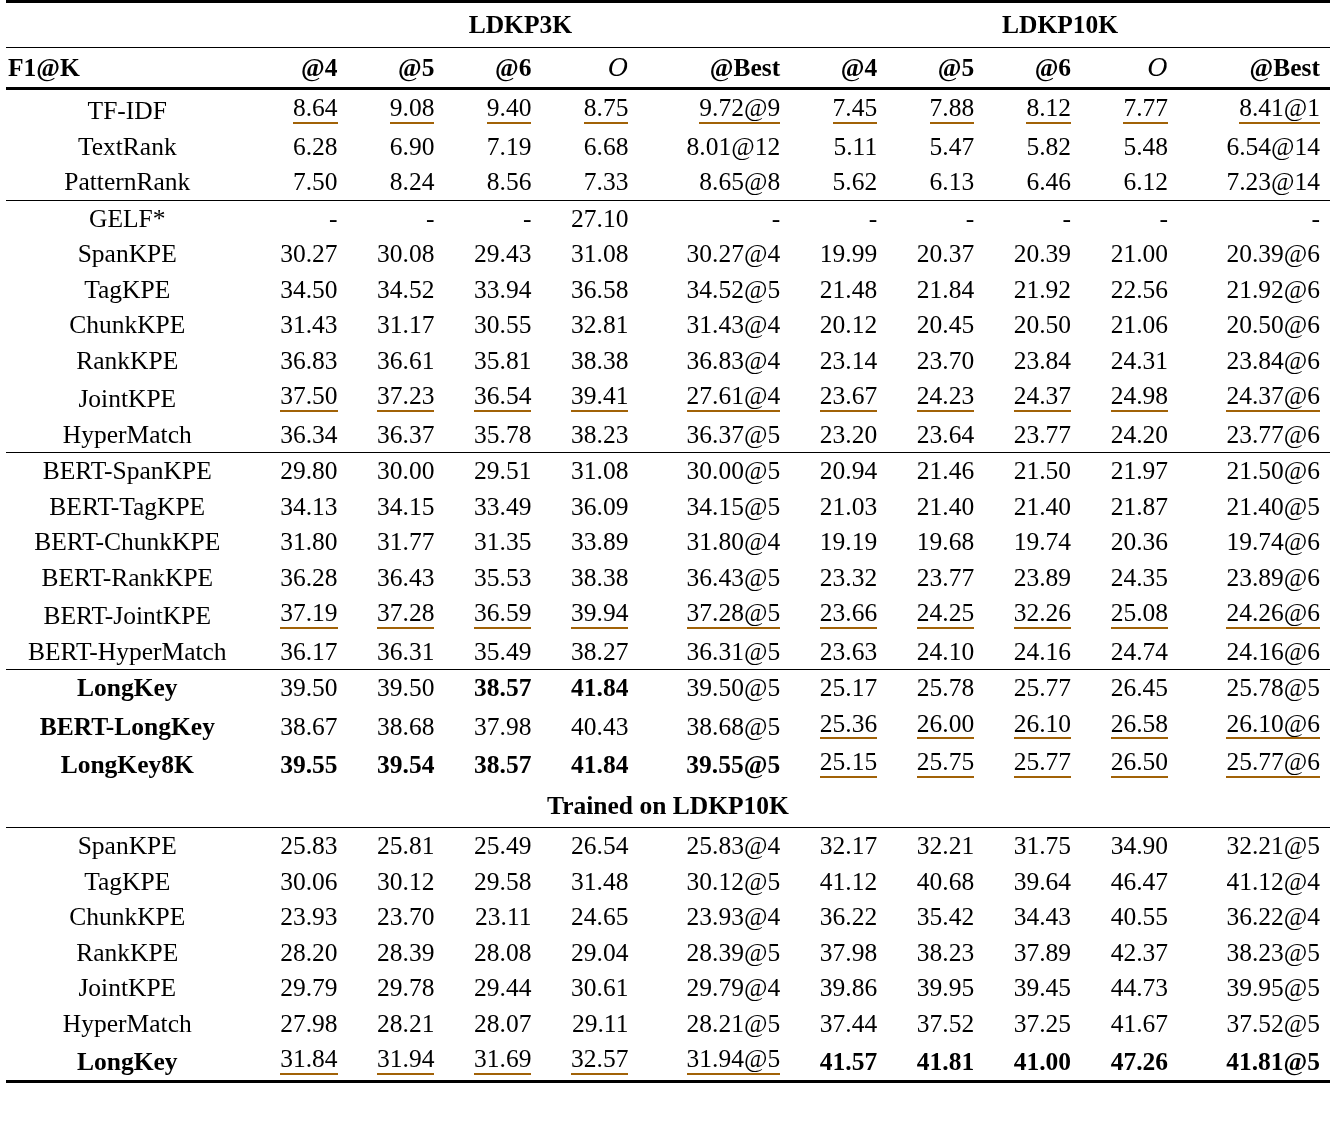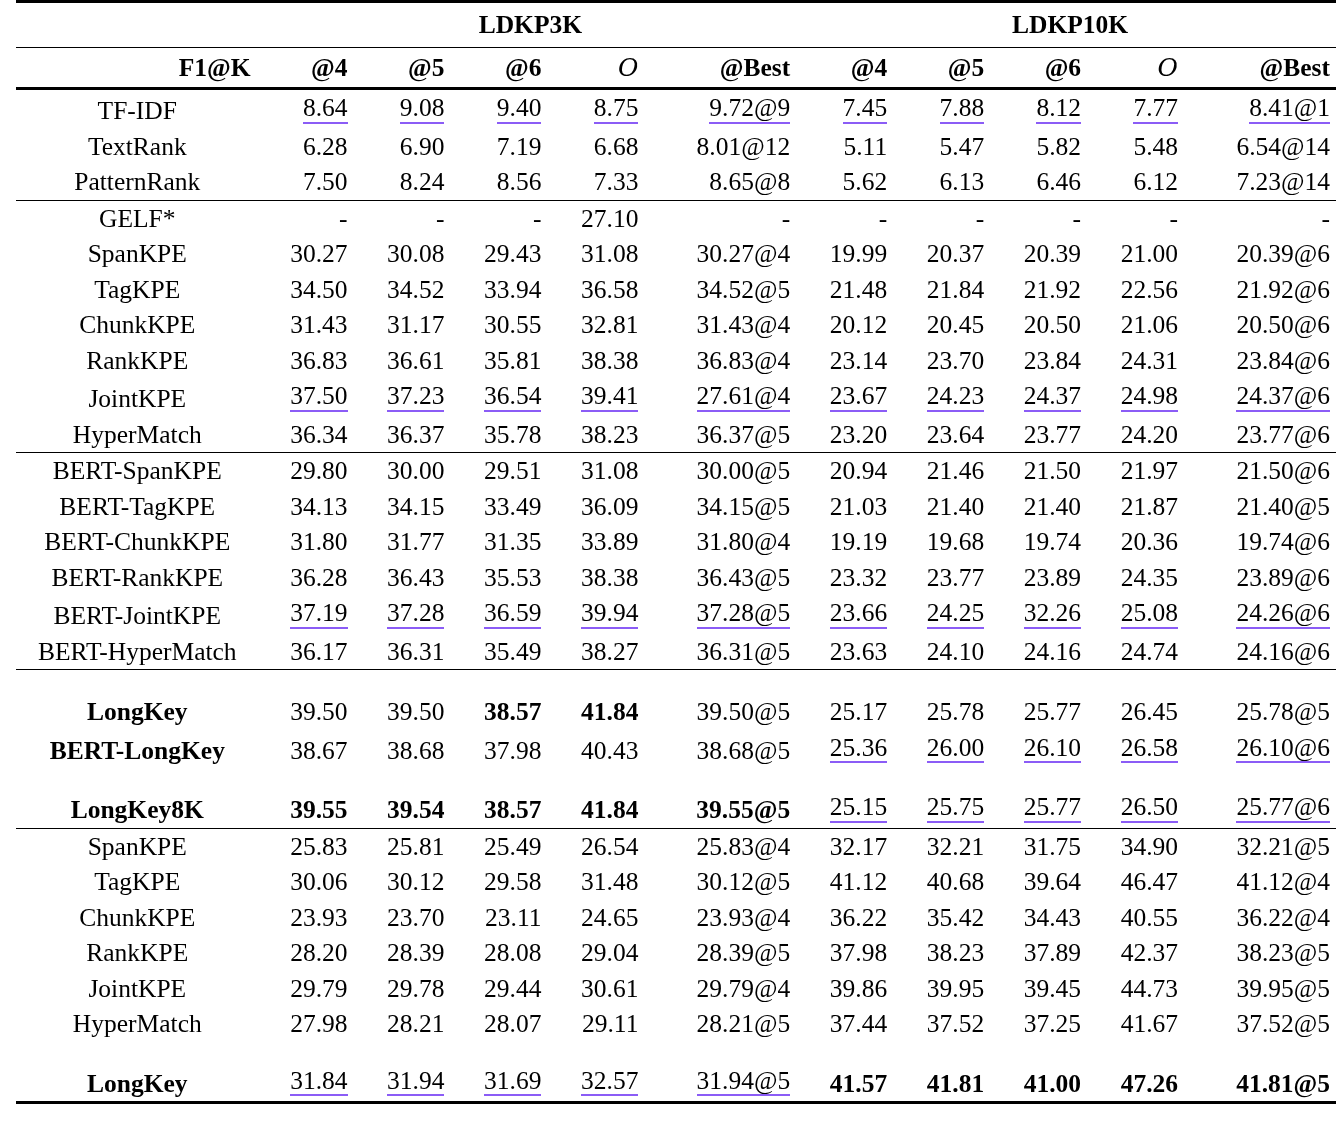--- a/index.html
+++ b/index.html
@@ -12,21 +12,21 @@
     height: 1141px;
     font-family: "Liberation Serif", "DejaVu Serif", serif;
     color: #000000;
     overflow: hidden;
   }
   #root {
     position: relative;
     width: 1336px;
     height: 1119px;
     box-sizing: border-box;
-    padding: 0 16px;
+    padding: 0 6px;
   }
   table.tbl {
     width: 1324px;
     border-collapse: collapse;
     table-layout: fixed;
     font-size: 25.5px;
     line-height: 1.0;
   }
   
   col.c-label { width: 232px; }
@@ -43,37 +43,37 @@
     padding: 5px 10px 5px 0;
     text-align: right;
     font-weight: normal;
   }
   .cell.lbl {
     text-align: center;
     padding-left: 2px;
     padding-right: 4px;
   }
   .val { display: inline-block; }
-  .val.u { border-bottom: 2px solid #8b5cf6; padding-bottom: 1px; }
-  .val.b { font-weight: bold; margin-top: 24px; }
+  .val.u { border-bottom: 2px solid #a16207; padding-bottom: 1px; }
+  .val.b { font-weight: bold; }
 
   
   .grp {
     text-align: center;
     font-weight: bold;
     font-size: 25.5px;
     padding: 9px 0 9px 0;
   }
   .colhdr {
     text-align: right;
     font-weight: bold;
     padding: 7px 10px 7px 0;
     font-size: 25.5px;
   }
-  .colhdr.lbl { text-align: right; padding-left: 2px; }
+  .colhdr.lbl { text-align: left; padding-left: 2px; }
   .cal {
     font-family: "DejaVu Serif", serif;
     font-style: italic;
     font-weight: normal;
     font-size: 25px;
   }
 
   
   tr.rule-top   > td { border-top: 3.4px solid #000; }
   tr.rule-thin  > td { border-top: 1.6px solid #000; }
@@ -450,20 +450,23 @@
           <td class="cell"><span class="val b">39.54</span></td>
           <td class="cell"><span class="val b">38.57</span></td>
           <td class="cell"><span class="val b">41.84</span></td>
           <td class="cell"><span class="val b">39.55@5</span></td>
           <td class="cell"><span class="val u">25.15</span></td>
           <td class="cell"><span class="val u">25.75</span></td>
           <td class="cell"><span class="val u">25.77</span></td>
           <td class="cell"><span class="val u">26.50</span></td>
           <td class="cell"><span class="val u">25.77@6</span></td>
         </tr>
+        <tr>
+          <td colspan="11" class="section-title">Trained on LDKP10K</td>
+        </tr>
         <tr class="rule-thin">
           <td></td>
           <td></td>
           <td></td>
           <td></td>
           <td></td>
           <td></td>
           <td></td>
           <td></td>
           <td></td>

